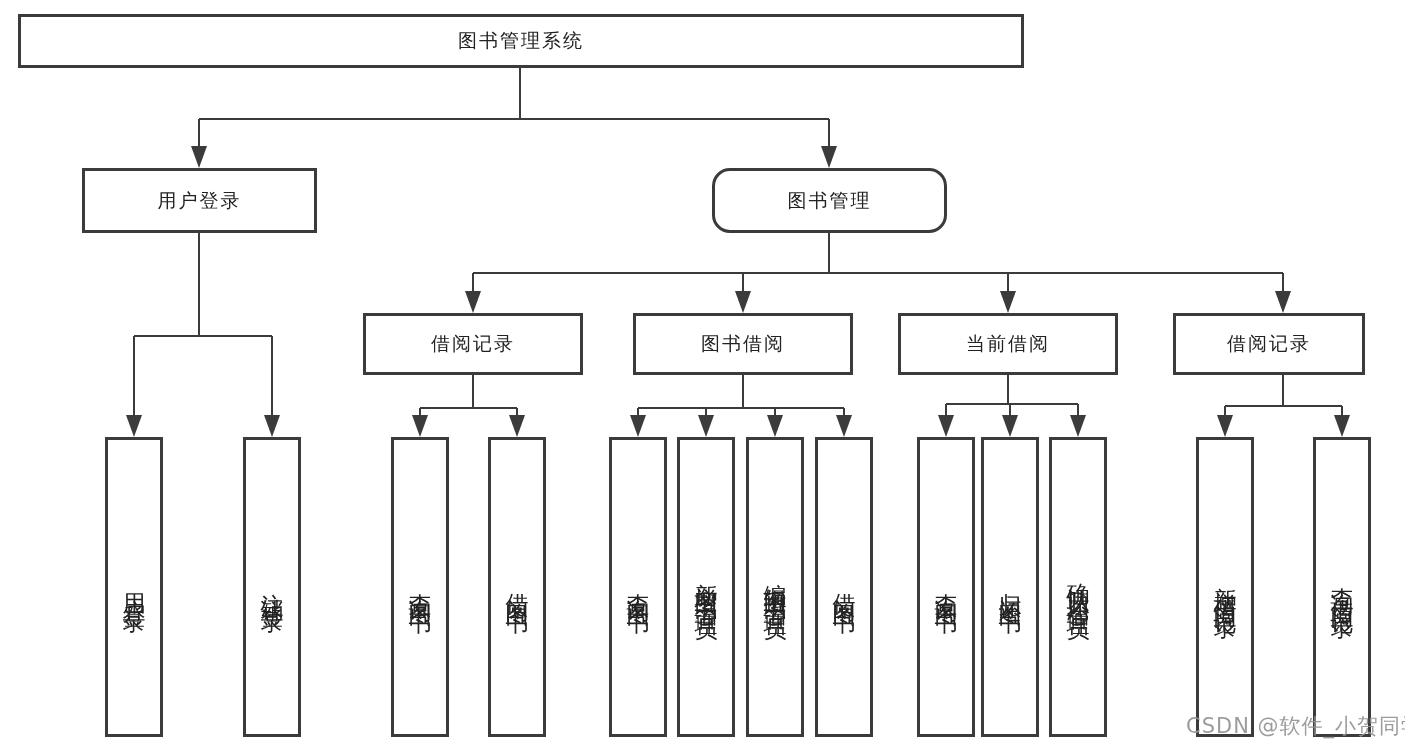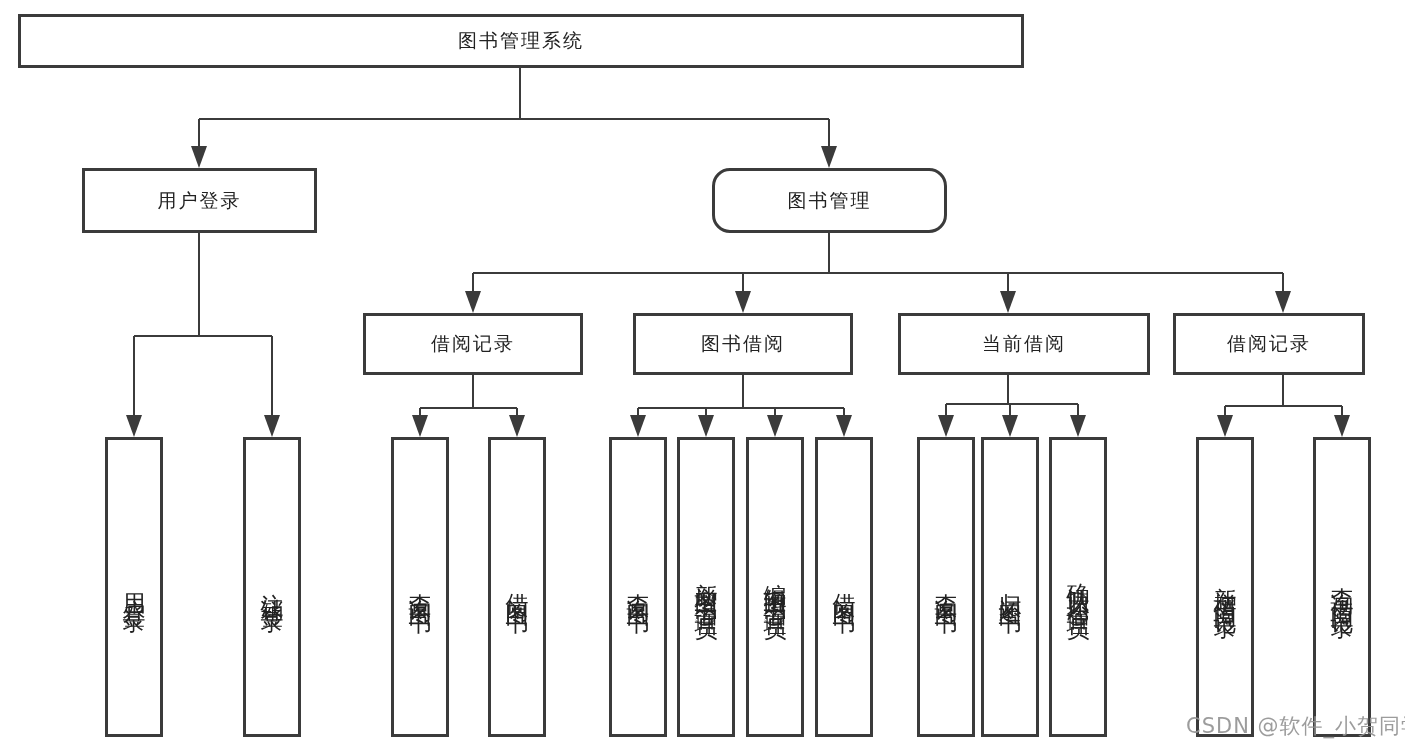--- a/index.html
+++ b/index.html
@@ -138,21 +138,21 @@
   <div class="box" style="left:712px; top:168px; width:235px; height:65px;border-radius:18px;">
     <span class="hlabel">图书管理</span>
   </div>
 
   <div class="box" style="left:363px; top:313px; width:220px; height:62px;">
     <span class="hlabel">借阅记录</span>
   </div>
   <div class="box" style="left:633px; top:313px; width:220px; height:62px;">
     <span class="hlabel">图书借阅</span>
   </div>
-  <div class="box" style="left:898px; top:313px; width:252px; height:62px;">
+  <div class="box" style="left:898px; top:313px; width:220px; height:62px;">
     <span class="hlabel">当前借阅</span>
   </div>
   <div class="box" style="left:1173px; top:313px; width:192px; height:62px;">
     <span class="hlabel">借阅记录</span>
   </div>
 
   <div class="leaf" style="left:105px;">
     <span class="vlabel">用户登录</span>
   </div>
   <div class="leaf" style="left:243px;">

